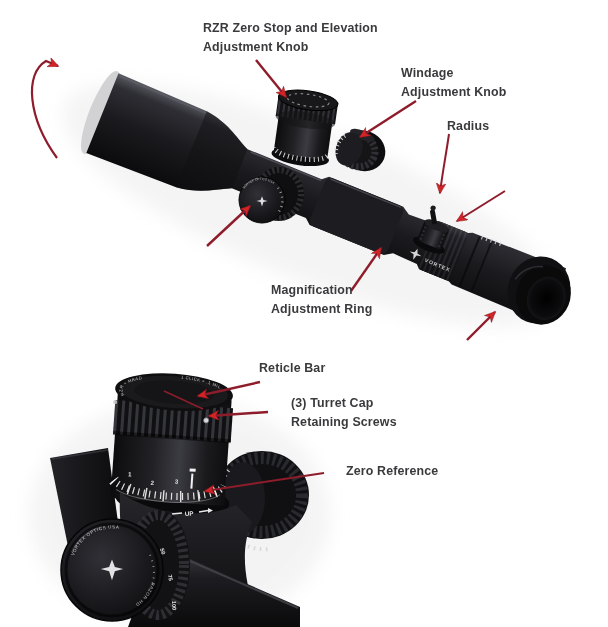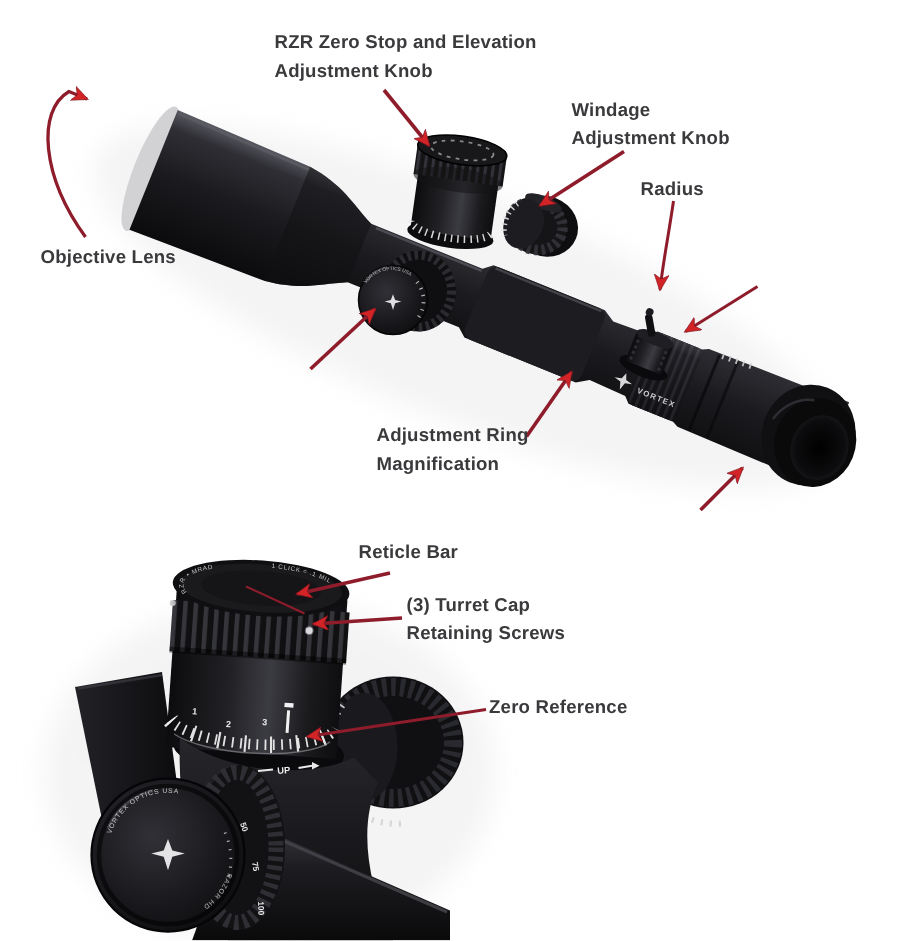--- a/index.html
+++ b/index.html
@@ -1,21 +1,21 @@
 <!DOCTYPE html>
 <html><head>
 <meta charset="utf-8">
 <style>
   html,body{margin:0;padding:0;background:#fff;}
   #stage{position:relative;width:608px;height:627px;background:#ffffff;overflow:hidden;
          font-family:"Liberation Sans",sans-serif;}
   #art{position:absolute;left:0;top:0;}
   .label{position:absolute;font-weight:bold;font-size:12.4px;line-height:18.5px;
          color:#3a3a3d;letter-spacing:.15px;white-space:nowrap;}
-  .label span{display:block;}
+  .label span{display:block;margin-left:20px;}
 </style>
 </head>
 <body>
 
 <div id="stage">
 
 <svg id="art" width="608" height="627" viewBox="0 0 608 627">
   <defs>
     <linearGradient id="gBody" x1="0" y1="0" x2="0" y2="1">
       <stop offset="0" stop-color="#5a5a63"></stop>
@@ -246,26 +246,23 @@
     <span>RZR Zero Stop and Elevation</span>
     <span>Adjustment Knob</span>
   </div>
   <div class="label" style="left:381px;top:64px">
     <span>Windage</span>
     <span>Adjustment Knob</span>
   </div>
   <div class="label" style="left:427px;top:117px">
     <span>Radius</span>
   </div>
-  <div class="label" style="left:27px;top:162px">
-    <span>Objective Lens</span>
-  </div>
   <div class="label" style="left:251px;top:281px">
+    <span>Magnification</span>
     <span>Adjustment Ring</span>
-    <span>Magnification</span>
   </div>
   <div class="label" style="left:239px;top:359px">
     <span>Reticle Bar</span>
   </div>
   <div class="label" style="left:271px;top:394px">
     <span>(3) Turret Cap</span>
     <span>Retaining Screws</span>
   </div>
   <div class="label" style="left:326px;top:462px">
     <span>Zero Reference</span>

